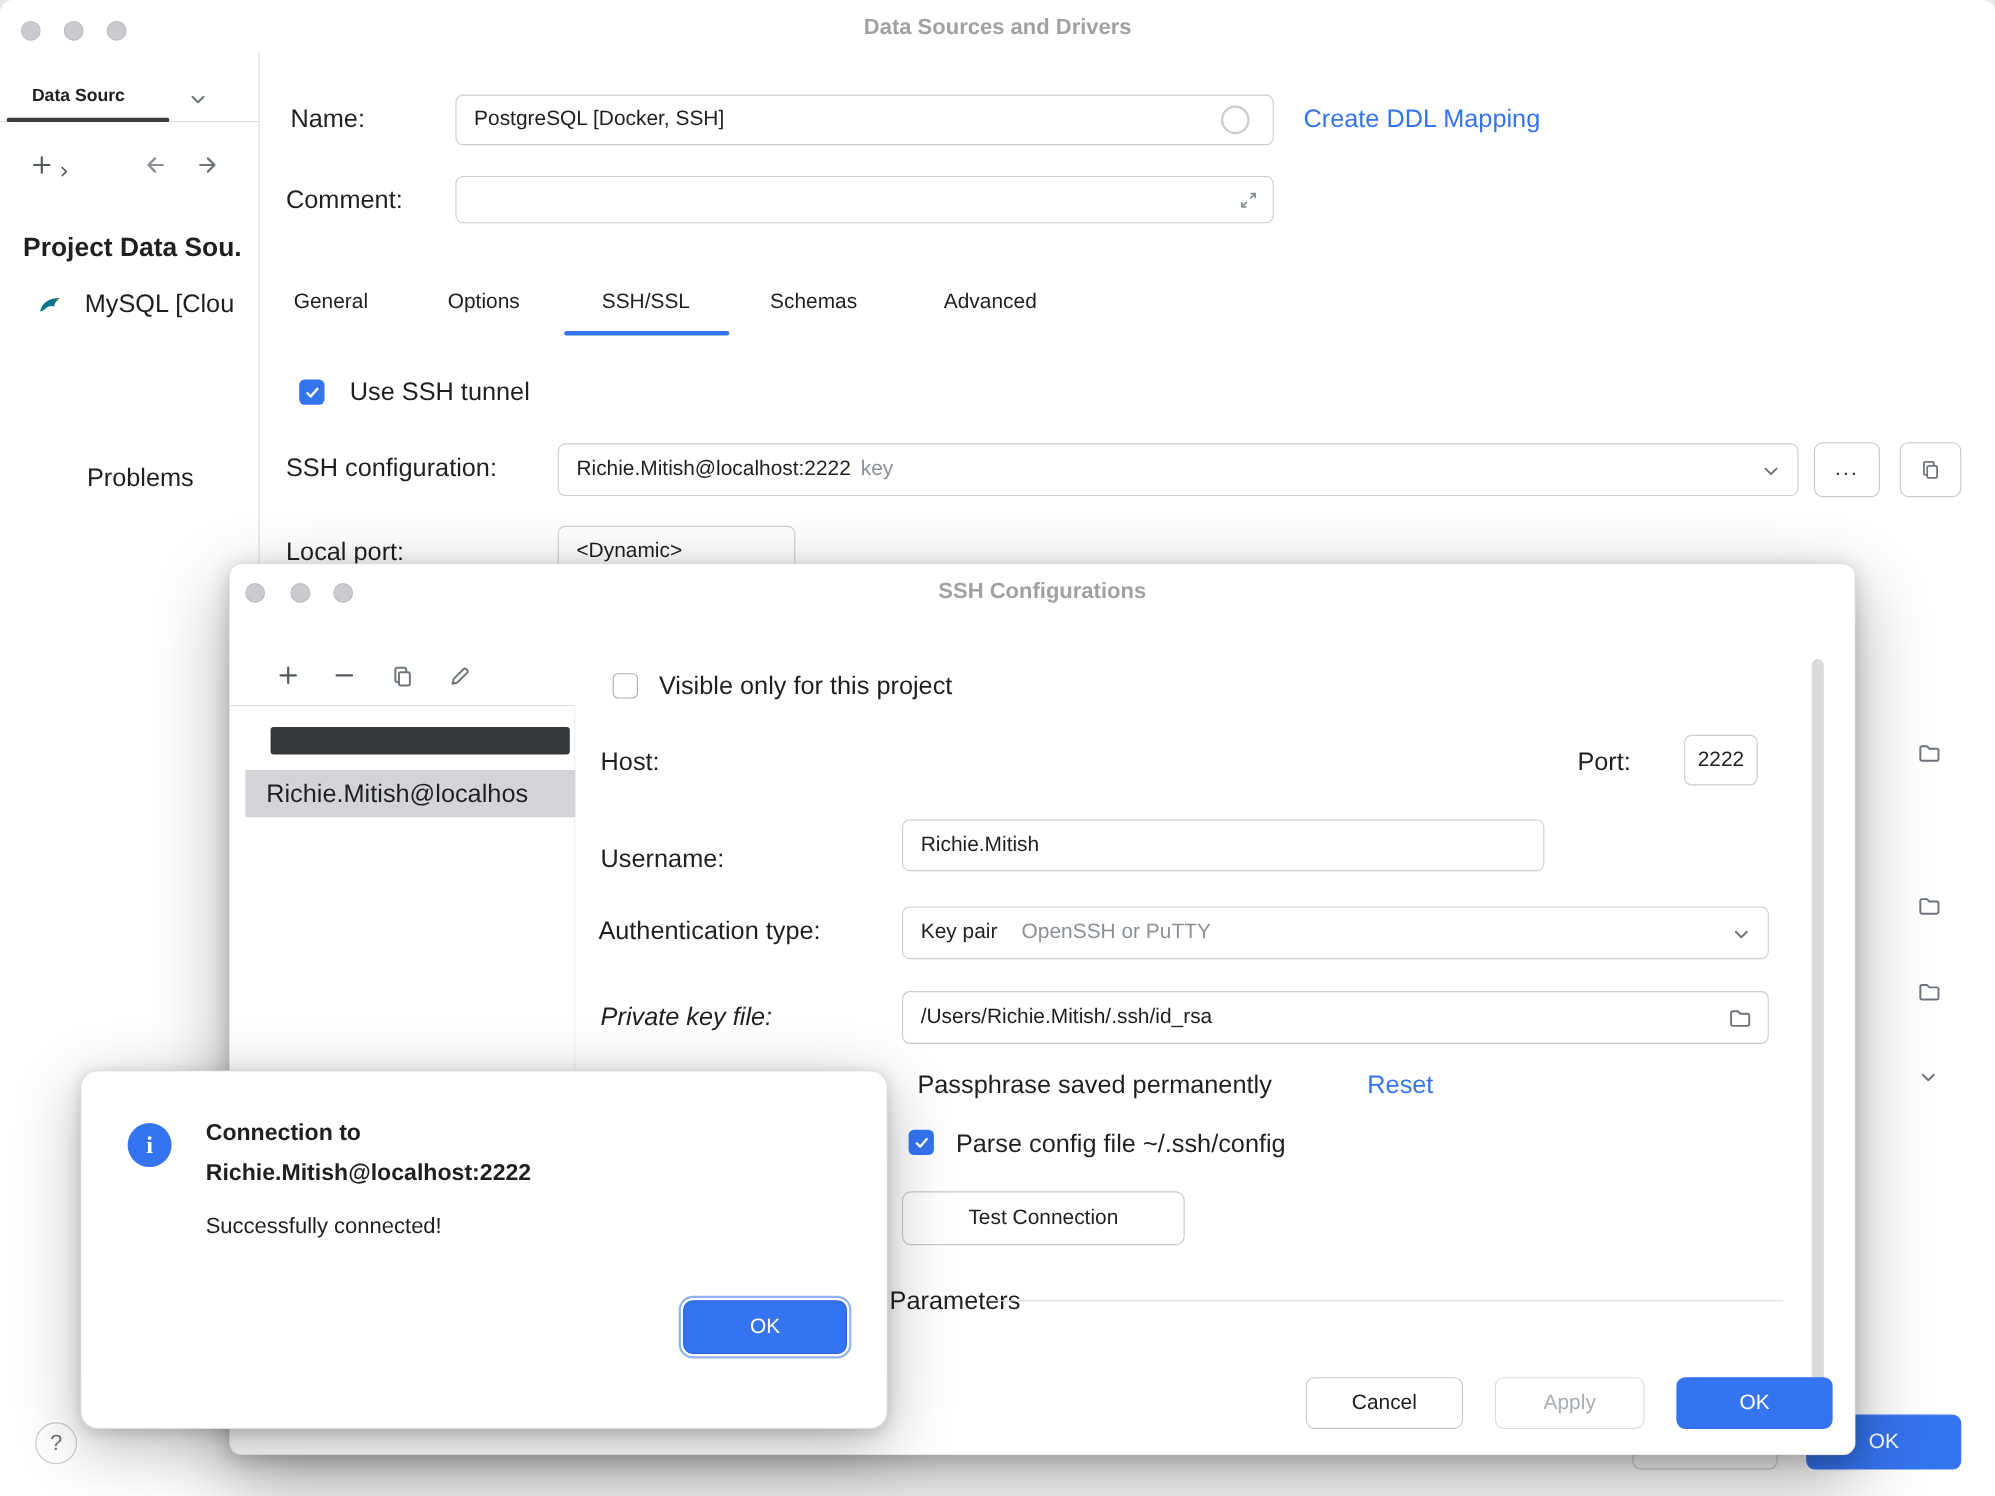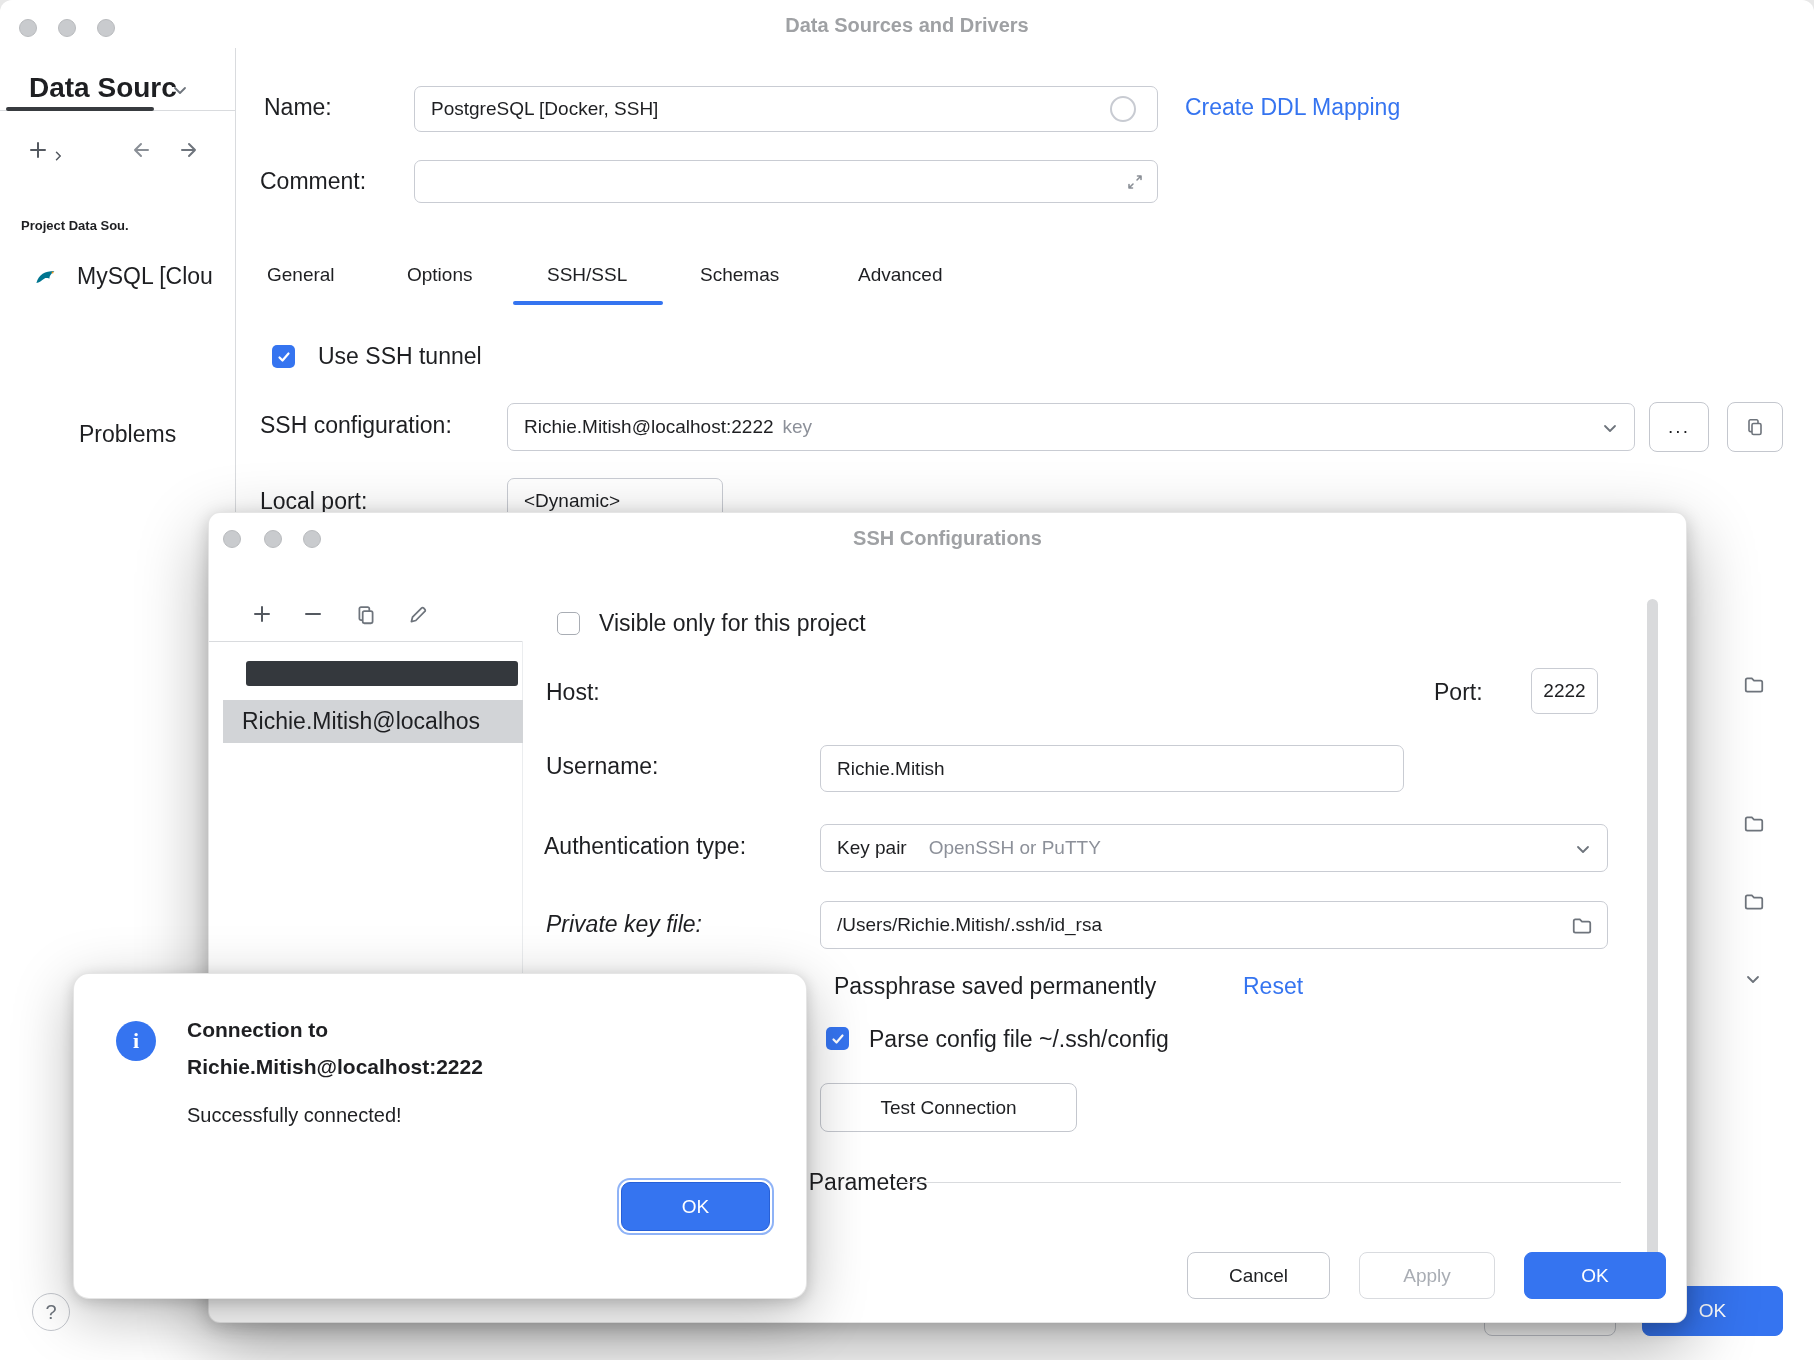--- a/index.html
+++ b/index.html
@@ -35,42 +35,42 @@
 </head>
 <body>
 
 <div class="screen">
 
   <div class="abs traffic" style="left:19px;top:19px;"></div>
   <div class="abs traffic" style="left:58px;top:19px;"></div>
   <div class="abs traffic" style="left:97px;top:19px;"></div>
   <div class="abs wtitle" style="left:0;top:14px;">Data Sources and Drivers</div>
 
-  <div class="abs lbl bold txt" style="left:29px;top:76px;font-size:28px;">Data Sourc</div>
+  <div class="abs lbl bold txt" style="left:29px;top:76px;font-size:16px;">Data Sourc</div>
   <svg class="abs icon" style="left:172px;top:82px;" width="16" height="16" viewBox="0 0 16 16">
       <polyline points="3,6 8,11 13,6" fill="none" stroke="currentColor" stroke-width="1.8" stroke-linecap="round" stroke-linejoin="round"></polyline>
     </svg>
   <div class="abs hline" style="left:0;top:110px;width:235px;"></div>
   <div class="abs" style="left:6px;top:107px;width:148px;height:4px;background:#383b3f;border-radius:2px;"></div>
   <div class="abs" style="left:235px;top:48px;width:1px;height:464px;background:#d9dbde;"></div>
 
   <svg class="abs icon" style="left:26px;top:138px;" width="24" height="24" viewBox="0 0 24 24">
       <path d="M12 5v14M5 12h14" stroke="#545960" stroke-width="2" stroke-linecap="round" fill="none"></path>
     </svg>
   <svg class="abs icon" style="left:52px;top:150px;" width="12" height="12" viewBox="0 0 16 16">
       <polyline points="6,3 11,8 6,13" fill="none" stroke="#545960" stroke-width="2" stroke-linecap="round" stroke-linejoin="round"></polyline>
     </svg>
   <svg class="abs icon-light" style="left:126px;top:138px;" width="26" height="24" viewBox="0 0 26 24">
       <path d="M15 6l-6 6 6 6M9 12h13" stroke="currentColor" stroke-width="2" fill="none" stroke-linecap="round" stroke-linejoin="round"></path>
     </svg>
   <svg class="abs icon" style="left:178px;top:138px;" width="26" height="24" viewBox="0 0 26 24">
       <path d="M11 6l6 6-6 6M17 12H4" stroke="currentColor" stroke-width="2" fill="none" stroke-linecap="round" stroke-linejoin="round"></path>
     </svg>
 
-  <div class="abs lbl bold txt" style="left:21px;top:214px;font-size:13px;">Project Data Sou.</div>
+  <div class="abs lbl bold txt" style="left:21px;top:214px;font-size:24px;">Project Data Sou.</div>
 
   <div class="abs" style="left:0;top:255px;width:235px;height:44px;">
     <svg class="abs" style="left:34px;top:10px;" width="24" height="24" viewBox="0 0 20 20">
         <path d="M2 15c2-7 7-10 15-10-3 2.2-4.2 4.3-4.2 6.5 0 0-2.3-1.2-4.3-.1C6.4 12.5 4.3 15 2 15z" fill="#00758f"></path>
         <circle cx="15.5" cy="6.3" r="0.8" fill="#f29111"></circle>
       </svg>
     <div class="abs lbl txt" style="left:77px;top:10px;">MySQL [Clou</div>
   </div>
 
 
@@ -178,21 +178,21 @@
 
     <div class="abs cb cb-off" style="left:348px;top:99px;"></div>
     <div class="abs lbl txt" style="left:390px;top:99px;">Visible only for this project</div>
 
     <div class="abs lbl txt" style="left:337px;top:168px;">Host:</div>
     <div class="abs lbl txt" style="left:1225px;top:168px;">Port:</div>
     <div class="abs field" style="left:1322px;top:155px;width:67px;height:46px;justify-content:center;padding:0 6px;">
       <span>2222</span>
     </div>
 
-    <div class="abs lbl txt" style="left:337px;top:242px;">Username:</div>
+    <div class="abs lbl txt" style="left:337px;top:256px;">Username:</div>
     <div class="abs field" style="left:611px;top:232px;width:584px;height:47px;">
       <span>Richie.Mitish</span>
     </div>
 
     <div class="abs lbl txt" style="left:335px;top:322px;">Authentication type:</div>
     <div class="abs field" style="left:611px;top:311px;width:788px;height:48px;gap:12px;">
       <span>Key pair</span>
       <span class="hint" style="margin-left:10px;">OpenSSH or PuTTY</span>
       <svg class="abs icon" style="right:16px;top:16px;" width="16" height="16" viewBox="0 0 16 16">
           <polyline points="3,6 8,11 13,6" fill="none" stroke="currentColor" stroke-width="1.8" stroke-linecap="round" stroke-linejoin="round"></polyline>

